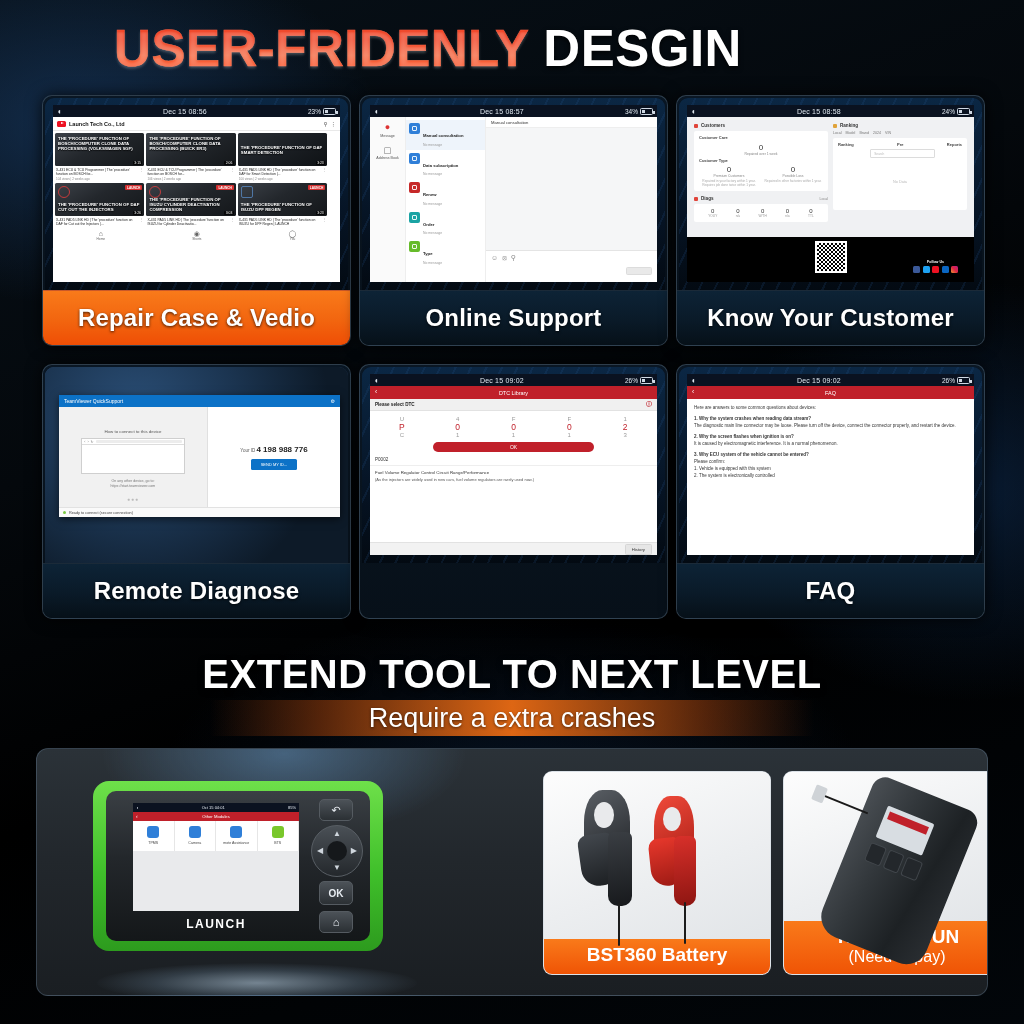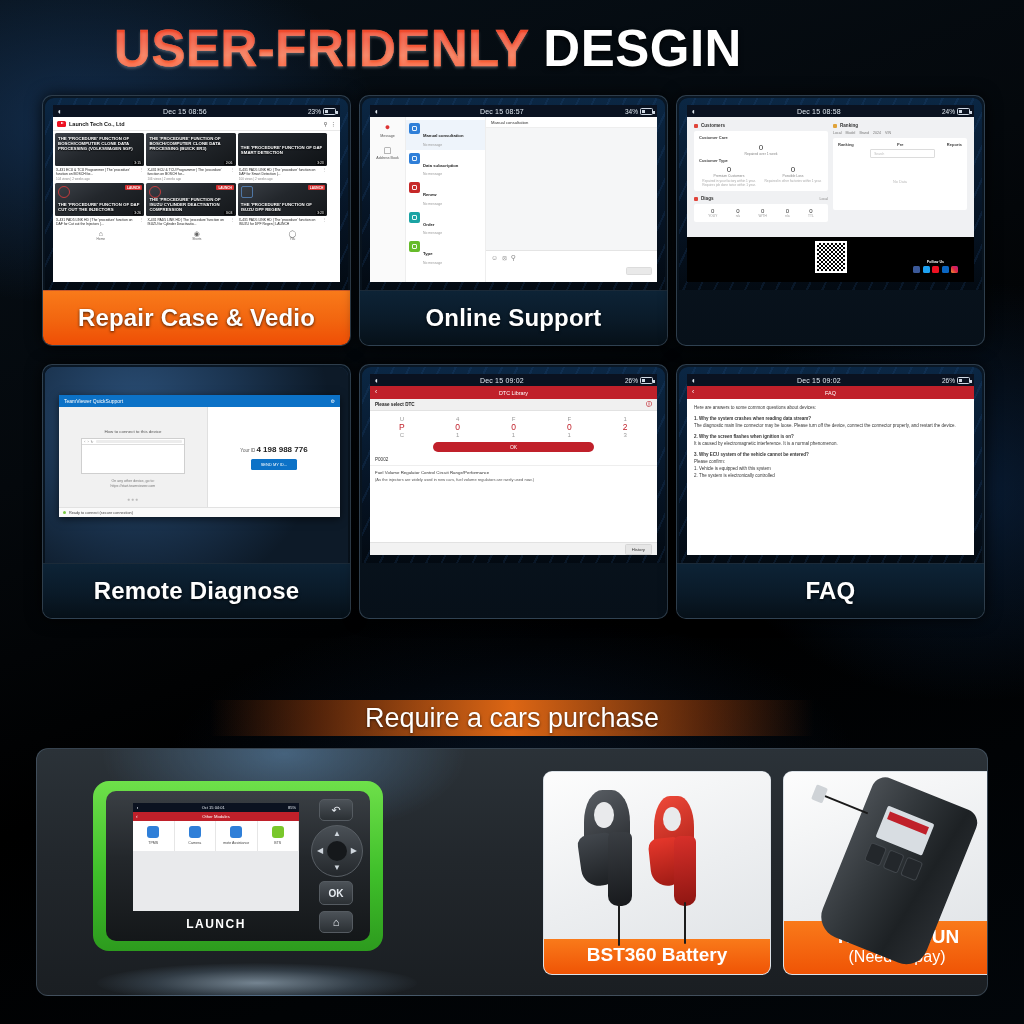--- a/index.html
+++ b/index.html
@@ -598,20 +598,21 @@
                     <i style="background:#1da1f2"></i>
                     <i style="background:#e12"></i>
                     <i style="background:#0a66c2"></i>
                     <i style="background:linear-gradient(45deg,#f09433,#dc2743,#bc1888)"></i>
                   </div>
                 </div>
               </div>
             </div>
           </div>
         </div>
+        <div class="cardlabel">Know Your Customer</div>
       </div>
 
     </div>
 
     <div class="row row2">
 
       <div class="card">
         <div class="screen">
           <div class="tv-bg"></div>
           <div class="tv-win">
@@ -740,22 +741,23 @@
               </div>
             </div>
           </div>
         </div>
         <div class="cardlabel">FAQ</div>
       </div>
 
     </div>
   </div>
 
+  <div class="mid1">EXTEND TOOL TO NEXT LEVEL</div>
   <div class="mid2wrap">
-    <div class="mid2">Require a cars purchase</div>
+    <div class="mid2">Require a extra crashes</div>
   </div>
 
   <div class="bottom">
     <div class="podium"></div>
 
     <div class="device">
       <div class="dev-green"></div>
       <div class="dev-black"></div>
       <div class="dev-screen">
         <div class="ds-status">

